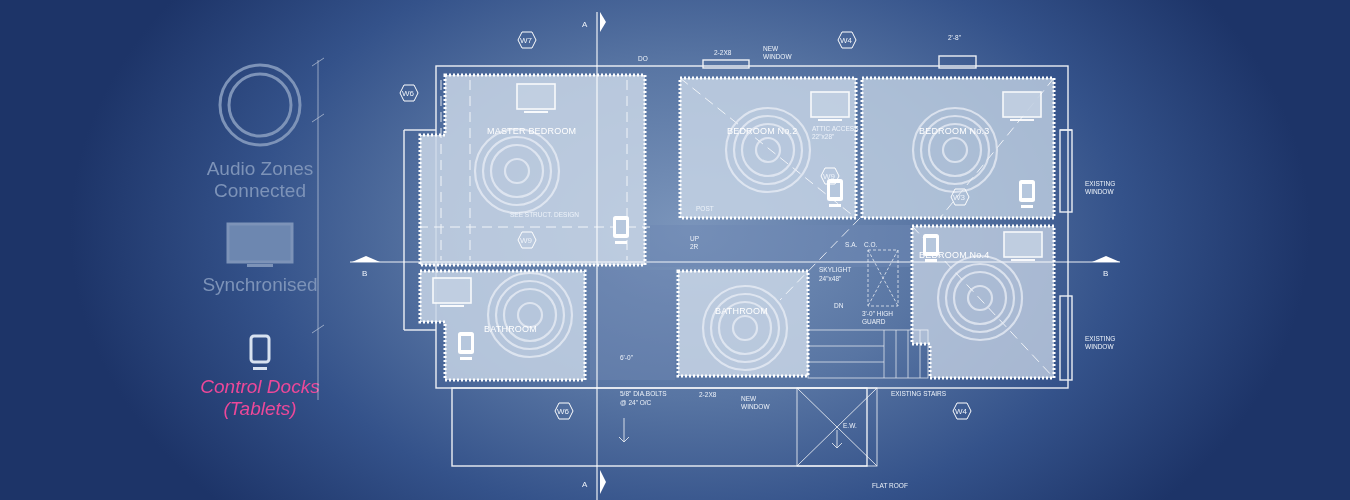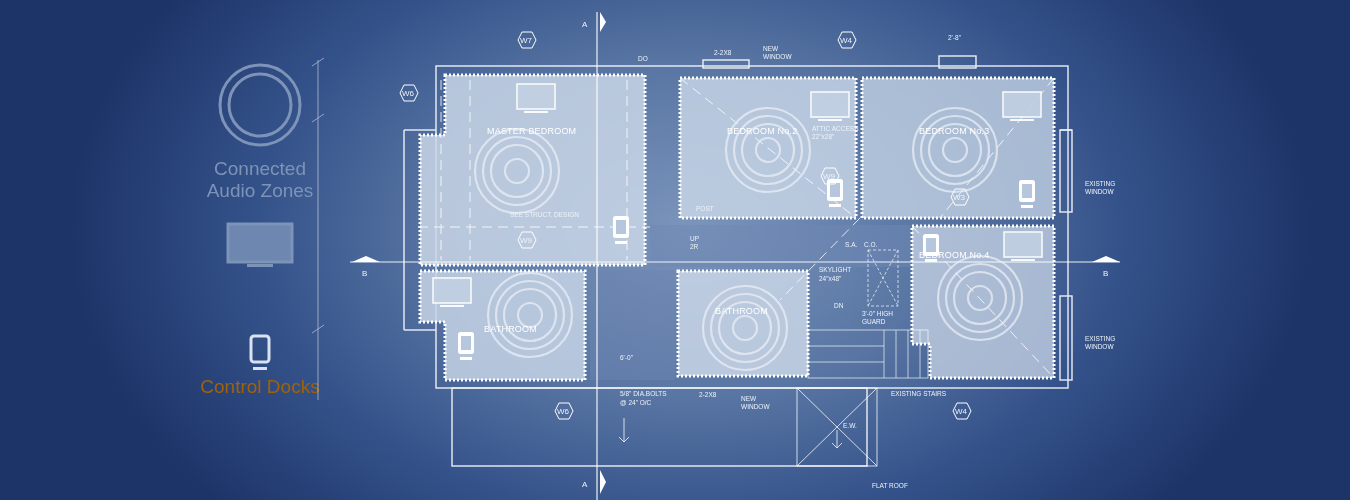--- a/index.html
+++ b/index.html
@@ -4,55 +4,57 @@
 <style>
   html, body { margin:0; padding:0; }
   body { width:1350px; height:500px; overflow:hidden; position:relative;
     font-family:"Liberation Sans", sans-serif;
     background: radial-gradient(ellipse 620px 420px at 690px 230px, #7b95bb 0%, #5875a3 40%, #34528a 70%, #1d3468 100%);
   }
   .legend { position:absolute; left:185px; top:60px; width:150px; text-align:center; }
   .legend-item { position:absolute; left:0; width:150px; text-align:center; }
   .legend-label { font-size:19px; line-height:22px; }
   .dim { color:#7d93b8; }
-  .bright { color:#a16207; }
+  .bright { color:#ec4899;font-style:italic; }
   svg.plan { position:absolute; left:0; top:0; }
   .room-label { font-family:"Liberation Sans", sans-serif; font-size:9px; fill:#ffffff; letter-spacing:0.2px; }
   .note { font-family:"Liberation Sans", sans-serif; font-size:6.5px; fill:#eef3fa; }
   .tag { font-family:"Liberation Sans", sans-serif; font-size:8px; fill:#eef3fa; }
 </style>
 </head>
 <body>
 
 <div class="legend">
   <div class="legend-item" style="top:0;">
     <svg width="90" height="90" viewBox="0 0 90 90" style="display:block;margin:0 auto;">
       <circle cx="45" cy="45" r="40" fill="none" stroke="#7d93b8" stroke-width="3"></circle>
       <circle cx="45" cy="45" r="31" fill="none" stroke="#7d93b8" stroke-width="3"></circle>
     </svg>
     <div class="legend-label dim" style="margin-top:8px;">
+      <div>Audio Zones</div>
       <div>Connected</div>
-      <div>Audio Zones</div>
     </div>
   </div>
   <div class="legend-item" style="top:162px;">
     <svg width="70" height="48" viewBox="0 0 70 48" style="display:block;margin:0 auto;">
       <rect x="3" y="2" width="64" height="38" fill="#6d87b0" stroke="#7d93b8" stroke-width="3"></rect>
       <rect x="22" y="42" width="26" height="3" fill="#7d93b8"></rect>
     </svg>
     <div class="legend-label dim" style="margin-top:4px;">
+      <div>Synchronised</div>
     </div>
   </div>
   <div class="legend-item" style="top:274px;">
     <svg width="24" height="40" viewBox="0 0 24 40" style="display:block;margin:0 auto;">
       <rect x="3" y="2" width="18" height="26" rx="3" fill="none" stroke="#d8e2f0" stroke-width="3"></rect>
       <rect x="5" y="33" width="14" height="3" fill="#d8e2f0"></rect>
     </svg>
     <div class="legend-label bright" style="margin-top:2px;">
       <div>Control Docks</div>
+      <div>(Tablets)</div>
     </div>
   </div>
 </div>
 
 <svg class="plan" width="1350" height="500" viewBox="0 0 1350 500">
   <defs>
     <g id="speaker">
       <circle r="42" fill="none" stroke="#e9eef6" stroke-width="2.2" opacity="0.75"></circle>
       <circle r="34" fill="none" stroke="#e9eef6" stroke-width="2.2" opacity="0.75"></circle>
       <circle r="26" fill="none" stroke="#e9eef6" stroke-width="2.2" opacity="0.75"></circle>

